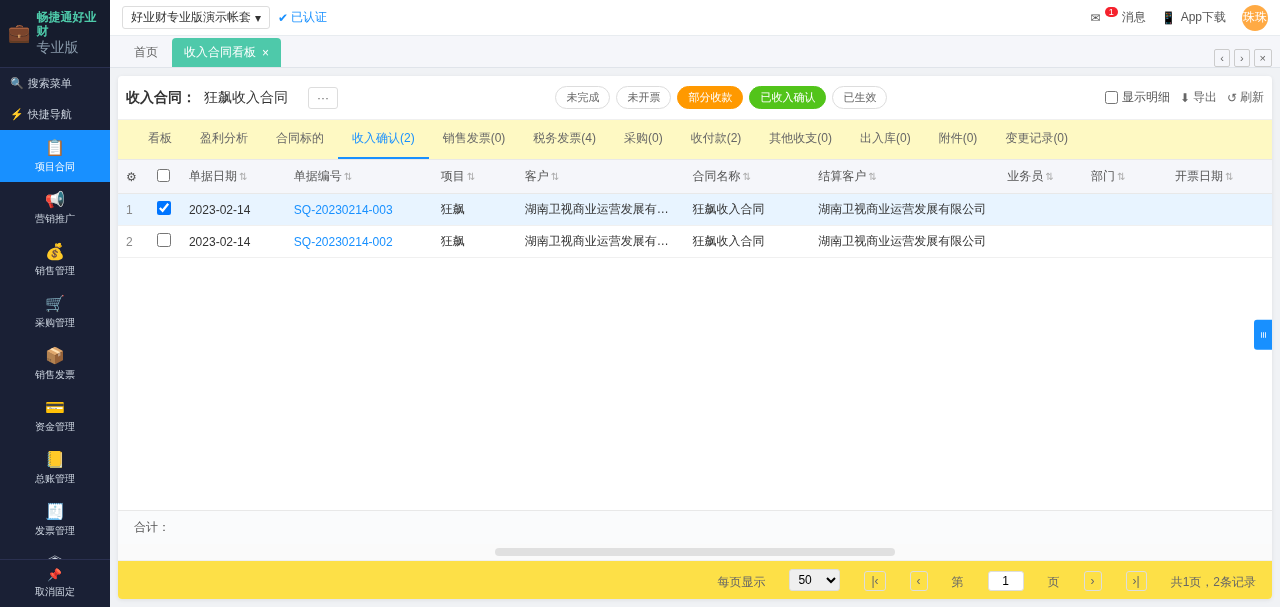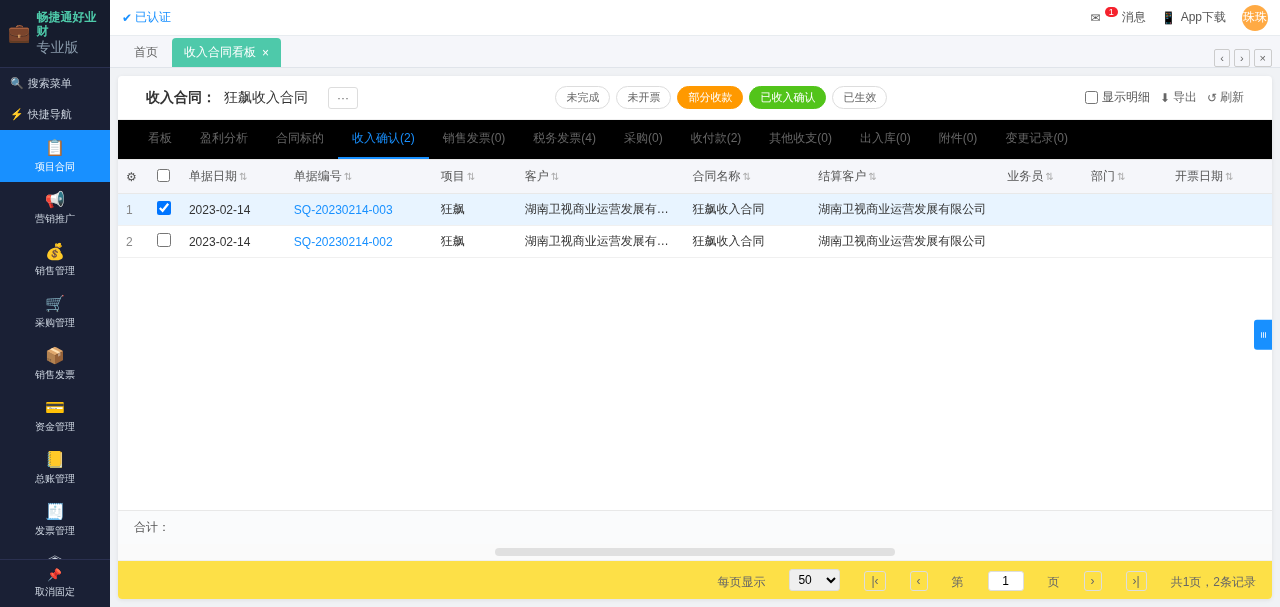--- a/index.html
+++ b/index.html
@@ -37,33 +37,33 @@
     .tabbar-home { padding: 6px 12px; color: #666; cursor: pointer; font-size: 12px; }
     .tabbar-tab { padding: 6px 12px; background: #4ec9aa; color: #fff; border-radius: 4px 4px 0 0; font-size: 12px; cursor: pointer; display: flex; align-items: center; gap: 6px; }
     .tabbar-tab .close { cursor: pointer; }
     .tabbar-nav { margin-left: auto; display: flex; align-items: center; gap: 4px; padding-right: 8px; }
     .tabbar-nav button { background: none; border: 1px solid #ccc; cursor: pointer; padding: 2px 5px; border-radius: 2px; font-size: 11px; color: #666; }
 
     
     .content { flex: 1; overflow: hidden; display: flex; flex-direction: column; background: #fff; margin: 8px; border-radius: 4px; box-shadow: 0 1px 4px rgba(0,0,0,0.08); }
 
     
-    .page-header { padding: 10px 28px; display: flex; align-items: center; gap: 8px; border-bottom: 1px solid #f0f0f0; }
+    .page-header { padding: 10px 8px; display: flex; align-items: center; gap: 8px; border-bottom: 1px solid #f0f0f0; }
     .page-title { font-size: 14px; font-weight: 600; color: #333; }
     .page-title-sub { font-size: 14px; color: #333; }
     .page-header-actions { margin-left: 12px; display: flex; gap: 6px; }
     .btn-more { background: none; border: 1px solid #ddd; border-radius: 3px; padding: 3px 8px; cursor: pointer; color: #666; }
     .status-btns { margin-left: auto; display: flex; gap: 6px; }
     .status-btn { padding: 3px 10px; border-radius: 12px; border: 1px solid #ddd; background: none; cursor: pointer; font-size: 11px; color: #666; }
     .status-btn.active-partial { background: #ff9900; color: #fff; border-color: #ff9900; }
     .status-btn.active-confirmed { background: #52c41a; color: #fff; border-color: #52c41a; }
     .btn-icon { background: none; border: none; cursor: pointer; color: #666; display: flex; align-items: center; gap: 3px; font-size: 12px; }
 
     
-    .tabs { display: flex; border-bottom: 1px solid #e8e8e8; padding: 0 16px; background: #000000; }
+    .tabs { display: flex; border-bottom: 1px solid #e8e8e8; padding: 0 16px; background: #fef9c3; }
     .tab { padding: 10px 14px; cursor: pointer; color: #666; font-size: 12px; border-bottom: 2px solid transparent; white-space: nowrap; }
     .tab.active { color: #1890ff; border-bottom: 2px solid #1890ff; font-weight: 500; }
 
     
     .table-container { flex: 1; overflow: auto; position: relative; }
     .data-table { width: 100%; border-collapse: collapse; table-layout: fixed; }
     .data-table th { background: #f5f6fa; border-bottom: 1px solid #e8e8e8; padding: 8px 8px; text-align: left; color: #555; font-weight: normal; white-space: nowrap; position: sticky; top: 0; z-index: 2; font-size: 12px; }
     .data-table td { padding: 7px 8px; border-bottom: 1px solid #f0f0f0; color: #333; font-size: 12px; white-space: nowrap; overflow: hidden; text-overflow: ellipsis; }
     .data-table tr.selected td { background: #e8f4ff; }
     .col-link { color: #1890ff; cursor: pointer; text-decoration: none; }
@@ -153,20 +153,24 @@
     <div class="sidebar-item">
       <span>📌</span>
       <span class="label">取消固定</span>
     </div>
   </div>
 </div>
 
 <div class="main">
 
   <div class="topbar">
+    <div class="topbar-company">
+      <span>好业财专业版演示帐套</span>
+      <span>▾</span>
+    </div>
     <div class="topbar-verified">
       <span>✔</span>
       <span>已认证</span>
     </div>
     <div class="topbar-right">
       <div class="topbar-icon-item">
         <span>✉</span>
         <span style="background:#f5222d;color:#fff;border-radius:8px;padding:0 4px;font-size:9px;position:relative;top:-6px;">1</span>
         <span>消息</span>
       </div>

